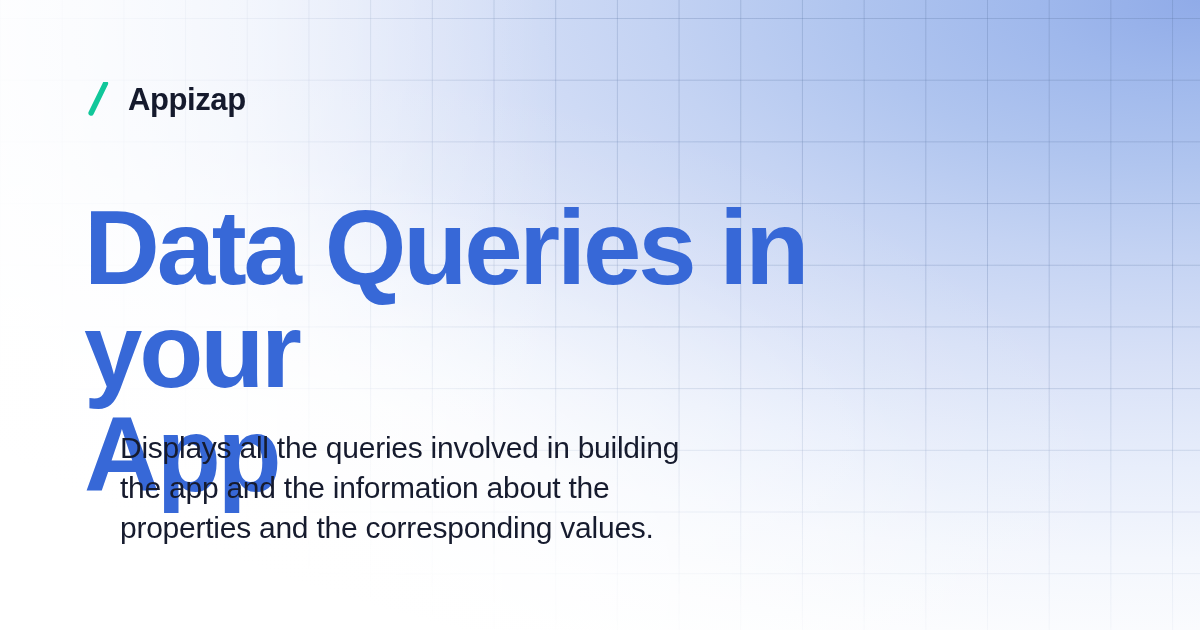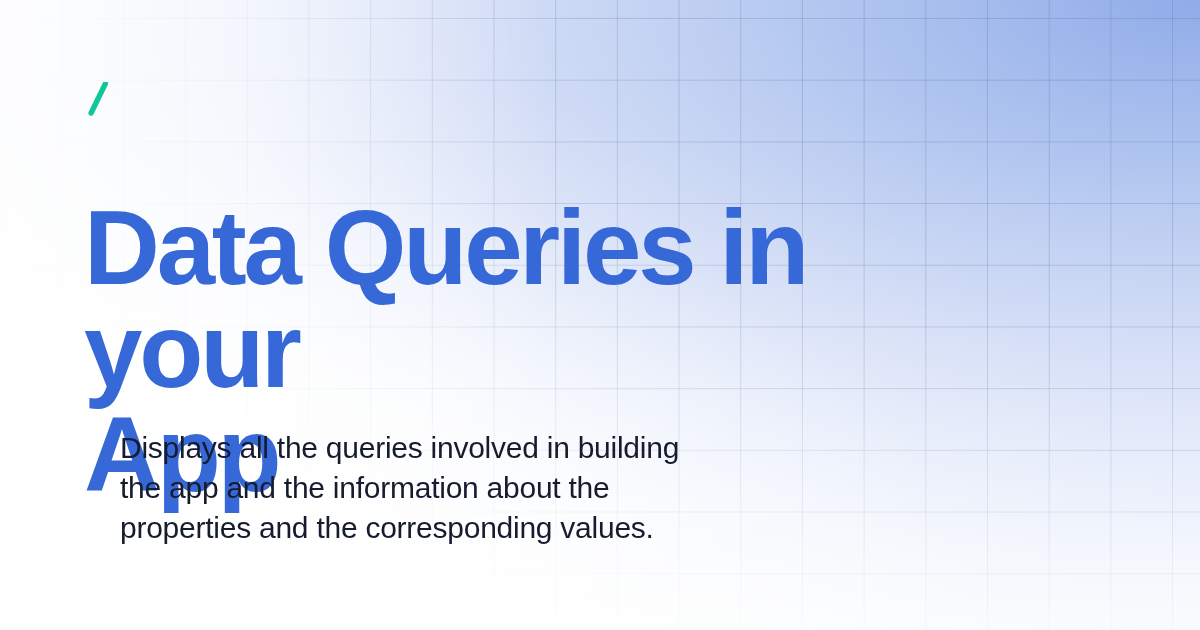--- a/index.html
+++ b/index.html
@@ -167,20 +167,21 @@
   <div class="bg-glow"></div>
   <div class="bg-grid"></div>
   <div class="bg-veil"></div>
 
   <div class="content">
 
     <div class="brand">
       <svg class="brand-mark" viewBox="0 0 26 34" aria-hidden="true">
         <path d="M21.4 1.6 L7.1 31.0" fill="none" stroke="#11c79a" stroke-width="5.4" stroke-linecap="round"></path>
       </svg>
+      <span class="brand-name">Appizap</span>
     </div>
 
     <h1 class="headline">Data Queries in your
 App</h1>
 
     <p class="subtitle">Displays all the queries involved in building
 the app and the information about the
 properties and the corresponding values.</p>
 
   </div>

